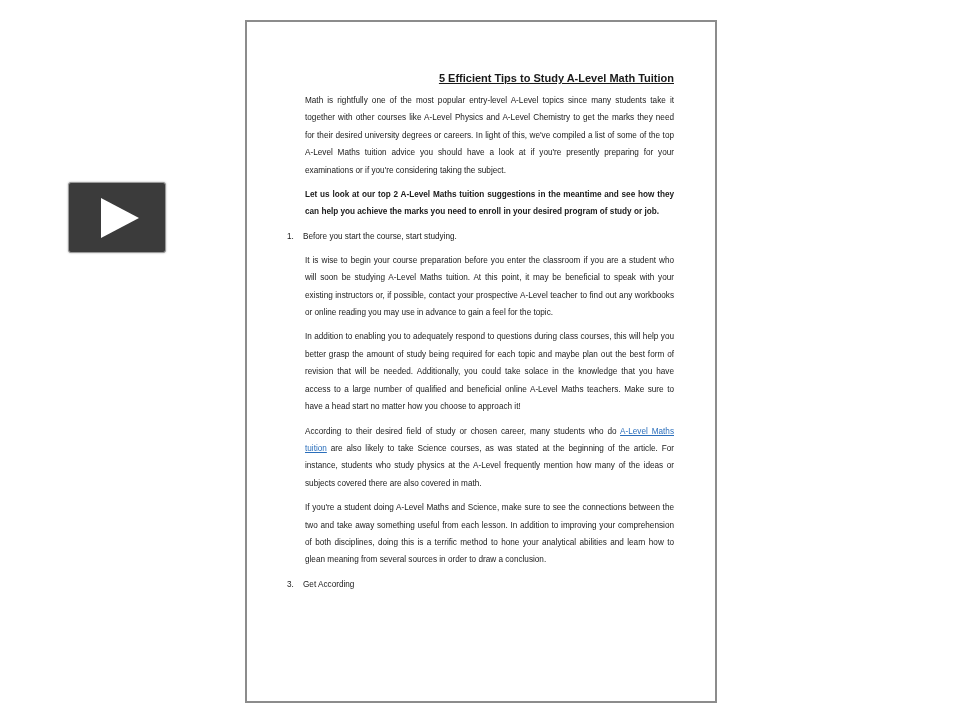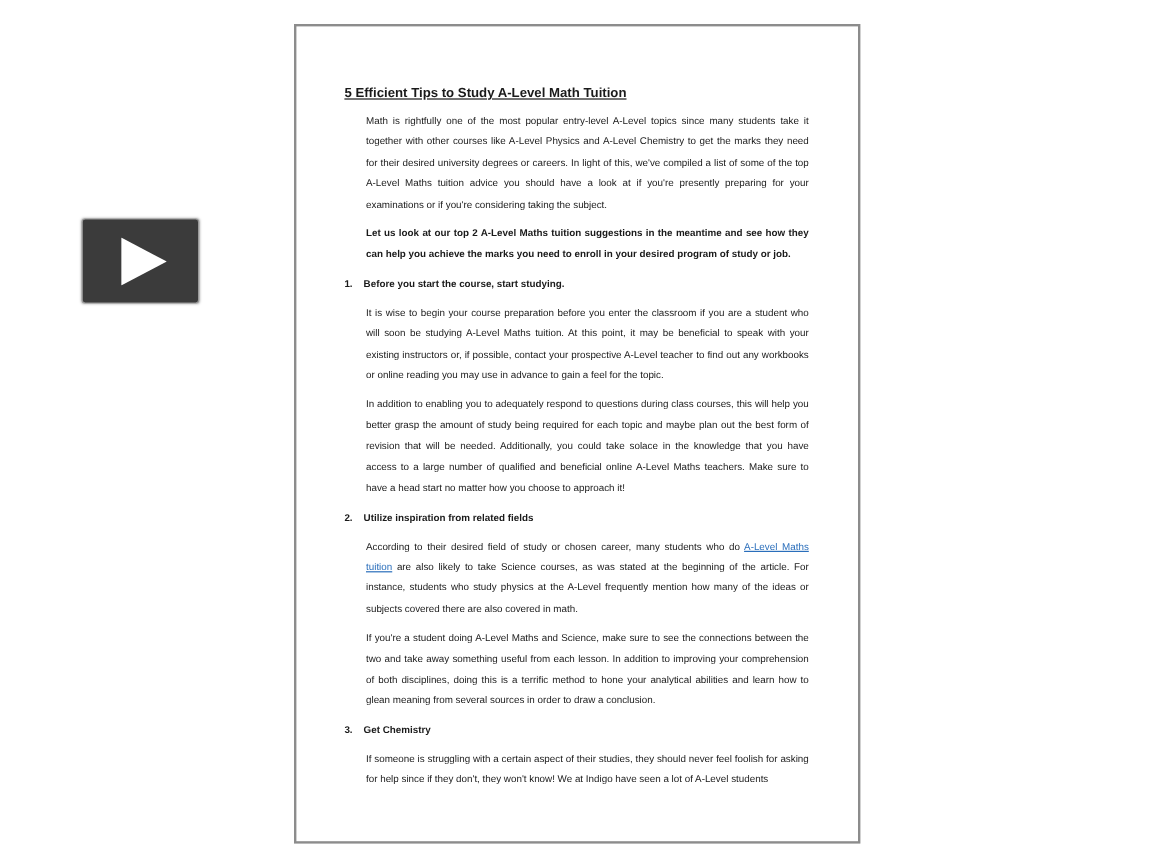--- a/index.html
+++ b/index.html
@@ -1,24 +1,24 @@
 <!DOCTYPE html>
 <html><head>
   <meta charset="utf-8">
   <style>
     html, body { margin:0; padding:0; }
     body { width:960px; height:720px; background:#ffffff; position:relative; overflow:hidden; font-family:"Liberation Sans", sans-serif; }
     .play-btn { position:absolute; left:68px; top:182px; width:96px; height:69px; background:#3b3b3b; border:1px solid #9a9a9a; border-radius:3px; box-shadow:0 0 2px #aaa; cursor:pointer; }
     .play-btn svg { position:absolute; left:32px; top:15px; }
     .page { position:absolute; left:245px; top:20px; width:468px; height:679px; border:2px solid #8c8c8c; background:#fff; }
     .content { position:absolute; left:40px; top:50px; width:387px; font-family:"Liberation Sans", sans-serif; color:#1a1a1a; }
-    .title { text-align:left; font-size:11px; font-weight:bold; text-decoration:underline; margin:0 0 8px 0; letter-spacing:0; }
+    .title { text-align:right; font-size:11px; font-weight:bold; text-decoration:underline; margin:0 0 8px 0; letter-spacing:0; }
     .para { font-size:8.2px; line-height:17.4px; text-align:justify; margin:0 0 7px 18px; }
     .bold { font-weight:bold; }
-    .heading { font-size:8.2px; font-weight:bold; margin:0 0 7px 0; line-height:17px; }
+    .heading { font-size:8.2px; font-weight:normal; margin:0 0 7px 0; line-height:17px; }
     .heading .num { display:inline-block; width:16px; }
     a.link { color:#2a6ebb; text-decoration:underline; }
   </style>
 </head>
 <body>
 
 <div class="play-btn">
   <svg width="38" height="40" viewBox="0 0 38 40">
     <polygon points="0,0 38,20 0,40" fill="#ffffff"></polygon>
   </svg>
@@ -29,24 +29,20 @@
     <div class="title">5 Efficient Tips to Study A-Level Math Tuition</div>
     <p class="para">Math is rightfully one of the most popular entry-level A-Level topics since many students take it together with other courses like A-Level Physics and A-Level Chemistry to get the marks they need for their desired university degrees or careers. In light of this, we've compiled a list of some of the top A-Level Maths tuition advice you should have a look at if you're presently preparing for your examinations or if you're considering taking the subject.</p>
     <p class="para bold">Let us look at our top 2 A-Level Maths tuition suggestions in the meantime and see how they can help you achieve the marks you need to enroll in your desired program of study or job.</p>
 
     <div class="heading">
       <span class="num">1.</span><span>Before you start the course, start studying.</span>
     </div>
     <p class="para">It is wise to begin your course preparation before you enter the classroom if you are a student who will soon be studying A-Level Maths tuition. At this point, it may be beneficial to speak with your existing instructors or, if possible, contact your prospective A-Level teacher to find out any workbooks or online reading you may use in advance to gain a feel for the topic.</p>
     <p class="para">In addition to enabling you to adequately respond to questions during class courses, this will help you better grasp the amount of study being required for each topic and maybe plan out the best form of revision that will be needed. Additionally, you could take solace in the knowledge that you have access to a large number of qualified and beneficial online A-Level Maths teachers. Make sure to have a head start no matter how you choose to approach it!</p>
 
-    <div class="heading">
-      <span class="num">2.</span><span>Utilize inspiration from related fields</span>
-    </div>
     <p class="para"><span>According to their desired field of study or chosen career, many students who do </span><a class="link" href="#">A-Level Maths tuition</a><span> are also likely to take Science courses, as was stated at the beginning of the article. For instance, students who study physics at the A-Level frequently mention how many of the ideas or subjects covered there are also covered in math.</span></p>
     <p class="para">If you're a student doing A-Level Maths and Science, make sure to see the connections between the two and take away something useful from each lesson. In addition to improving your comprehension of both disciplines, doing this is a terrific method to hone your analytical abilities and learn how to glean meaning from several sources in order to draw a conclusion.</p>
 
     <div class="heading">
-      <span class="num">3.</span><span>Get Chemistry</span>
+      <span class="num">3.</span><span>Get According</span>
     </div>
-    <p class="para">If someone is struggling with a certain aspect of their studies, they should never feel foolish for asking for help since if they don't, they won't know! We at Indigo have seen a lot of A-Level students</p>
   </div>
 </div>
 
 </body></html>

